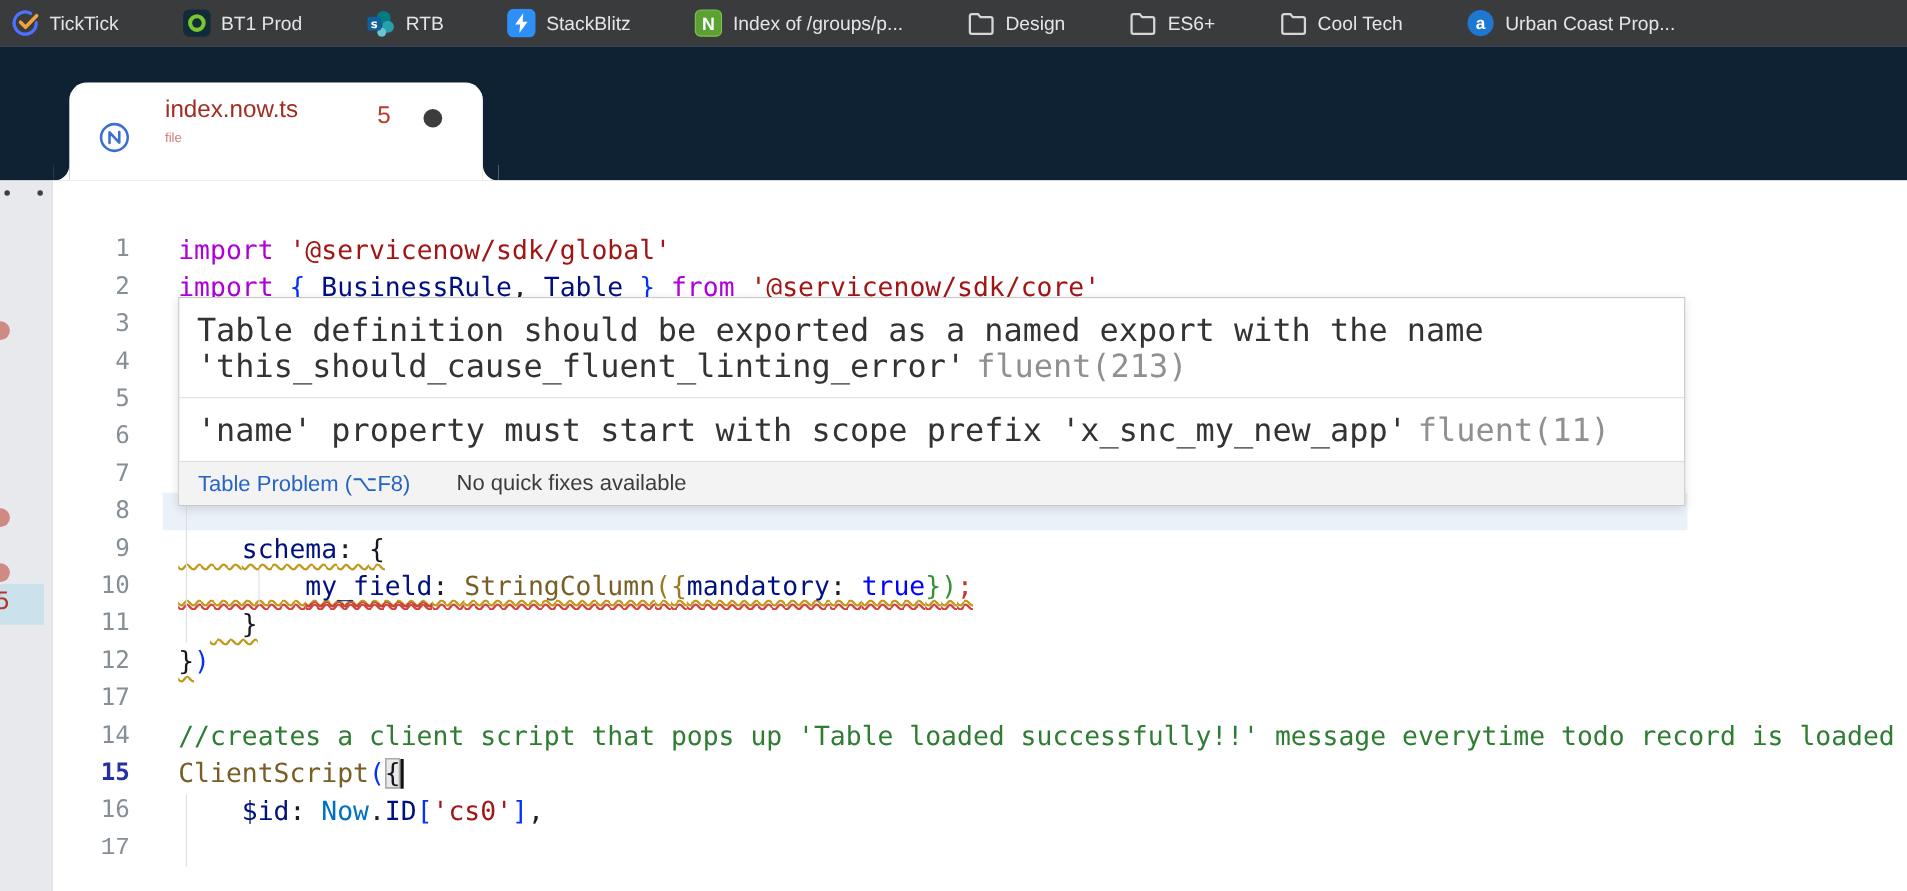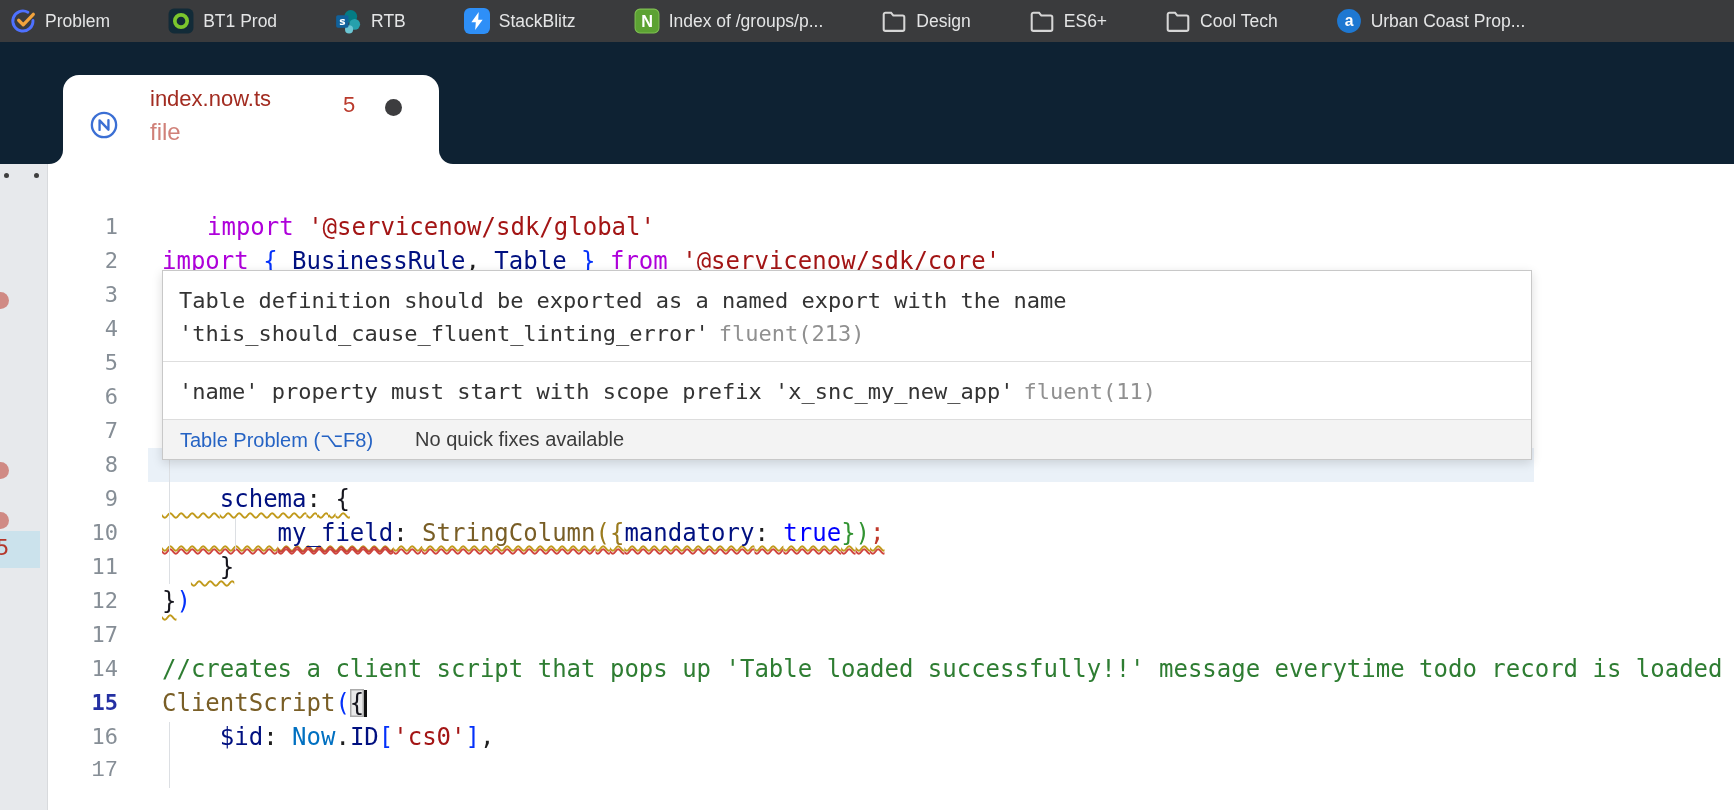--- a/index.html
+++ b/index.html
@@ -16,21 +16,21 @@
   
   .header-band { position:absolute; left:0; top:42px; width:1734px; height:122px; background:#0e2233; }
   .nv-corner { position:absolute; top:108px; width:14px; height:14px; background:#fff; overflow:hidden; }
   .nv-corner > div { width:14px; height:14px; background:#0e2233; }
   .nv-corner.l { left:49px; } .nv-corner.l > div { border-bottom-right-radius:14px; }
   .nv-corner.r { left:439px; } .nv-corner.r > div { border-bottom-left-radius:14px; }
   .editor-tab { position:absolute; left:63px; top:33px; width:376px; height:89px;
     background:#fff; border-radius:16px 16px 0 0; }
   .tab-sn-icon { position:absolute; left:27px; top:36px; }
   .tab-title { position:absolute; left:87px; top:11px; font-size:22px; color:#a22c21; }
-  .tab-subtitle { position:absolute; left:87px; top:43px; font-size:24px; color:#d08078; }
+  .tab-subtitle { position:absolute; left:87px; top:43px; font-size:12px; color:#d08078; }
   .tab-badge { position:absolute; left:280px; top:17px; font-size:22px; color:#ba3a2c; }
   .tab-dot { position:absolute; left:322px; top:24px; width:17px; height:17px; border-radius:50%; background:#3d3d3f; }
 
   
   .left-strip { position:absolute; left:0; top:164px; width:48px; height:646px;
     background:#e7e9ec; border-right:1px solid #d8dadd; overflow:hidden; }
   .strip-dot { position:absolute; width:5px; height:5px; border-radius:50%; background:#3f3f3f; top:9px; }
   .strip-half-circle { position:absolute; left:-8px; width:17px; height:17px; border-radius:50%; background:#d08a84; }
   .strip-badge-box { position:absolute; left:0; top:367px; width:40px; height:37px; background:#cbe2ec; }
   .strip-badge-box span { position:absolute; left:-4px; top:4px; font-size:22px; color:#b5372b; }
@@ -57,40 +57,40 @@
   .w-red2  { text-decoration-color:#d0453e; text-underline-offset:7px; }
   .w-red   { text-decoration-color:#c8433c; text-underline-offset:5px; }
   .tok-box { background:#eaeaea; box-shadow:inset 0 0 0 1.5px #ababab; }
   .caret { display:inline-block; width:3px; height:27px; background:#111; vertical-align:-6px; }
   .stray-squiggle { position:absolute; left:130px; top:282px; z-index:2; }
 
   
   .problem-tooltip { position:absolute; left:114px; top:106px; width:1370px; z-index:5;
     background:#fff; border:1px solid #c8c8c8; box-shadow:0 3px 10px rgba(0,0,0,.14); }
   .pt-msg { padding:13px 16px 11px 16px; font-family:"DejaVu Sans Mono","Liberation Mono",monospace;
-    font-size:22px; line-height:33px; color:#333; }
+    font-size:29px; line-height:33px; color:#333; }
   .pt-msg + .pt-msg { border-top:1px solid #dedede; }
   .pt-source { color:#909090; margin-left:10px; }
   .pt-actions { border-top:1px solid #ddd; background:#f3f3f3; height:40px;
     display:flex; align-items:center; padding:0 17px; gap:42px; font-size:20px; }
   .pt-view { color:#2563c4; }
   .pt-nofix { color:#3c3c3c; }
 </style>
 </head>
 <body>
 
 <div class="bookmarks-bar">
   <div class="bm-item">
     <span>
         <svg width="26" height="26" viewBox="0 0 24 24">
           <path d="M21.2 11.5 A9.3 9.3 0 1 1 16.5 3.9" stroke="#4e71ff" stroke-width="2.7" fill="none" stroke-linecap="round"></path>
           <path d="M8 11.3 l4.2 4.2 L21.5 5.8" stroke="#f2a33c" stroke-width="3" fill="none" stroke-linecap="round" stroke-linejoin="round"></path>
         </svg>
       </span>
-    <span>Problem</span>
+    <span>TickTick</span>
   </div>
   <div class="bm-item">
     <span>
         <svg width="26" height="26" viewBox="0 0 24 24">
           <rect x="0.5" y="0.5" width="23" height="23" rx="5" fill="#122b38"></rect>
           <circle cx="12" cy="12" r="5.7" stroke="#7bc62d" stroke-width="3.4" fill="none"></circle>
         </svg>
       </span>
     <span>BT1 Prod</span>
   </div>
@@ -210,21 +210,21 @@
         <circle cx="12" cy="12" r="10.4" stroke="#3b6fd4" stroke-width="2" fill="none"></circle>
         <path d="M8.2 16.2 V8 L15.8 16 V7.8" stroke="#3b6fd4" stroke-width="2" fill="none" stroke-linecap="round" stroke-linejoin="round"></path>
       </svg>
     </span>
   <span>index.now.ts</span>
 </div>
 
 <div class="editor">
   <div id="code-area" style="position:absolute; inset:0;">
       <div class="gutter-num" style="top: 46px;">1</div>
-      <div class="code-text" style="top: 46px; margin-left: 45px;"><span style="color: rgb(175, 0, 219);">import</span><span style="color: rgb(30, 30, 30);"> </span><span style="color: rgb(163, 21, 21);">'@servicenow/sdk/global'</span></div>
+      <div class="code-text" style="top: 46px;"><span style="color: rgb(175, 0, 219);">import</span><span style="color: rgb(30, 30, 30);"> </span><span style="color: rgb(163, 21, 21);">'@servicenow/sdk/global'</span></div>
       <div class="gutter-num" style="top: 80px;">2</div>
       <div class="code-text" style="top: 80px;"><span style="color: rgb(175, 0, 219);">import</span><span style="color: rgb(30, 30, 30);"> </span><span style="color: rgb(4, 49, 250);">{</span><span style="color: rgb(30, 30, 30);"> </span><span style="color: rgb(0, 16, 128);">BusinessRule</span><span style="color: rgb(30, 30, 30);">, </span><span style="color: rgb(0, 16, 128);">Table</span><span style="color: rgb(30, 30, 30);"> </span><span style="color: rgb(4, 49, 250);">}</span><span style="color: rgb(30, 30, 30);"> </span><span style="color: rgb(175, 0, 219);">from</span><span style="color: rgb(30, 30, 30);"> </span><span style="color: rgb(163, 21, 21);">'@servicenow/sdk/core'</span></div>
       <div class="gutter-num" style="top: 114px;">3</div>
       <div class="code-text" style="top: 114px;"></div>
       <div class="gutter-num" style="top: 148px;">4</div>
       <div class="code-text" style="top: 148px;"></div>
       <div class="gutter-num" style="top: 182px;">5</div>
       <div class="code-text" style="top: 182px;"></div>
       <div class="gutter-num" style="top: 216px;">6</div>
       <div class="code-text" style="top: 216px;"></div>

